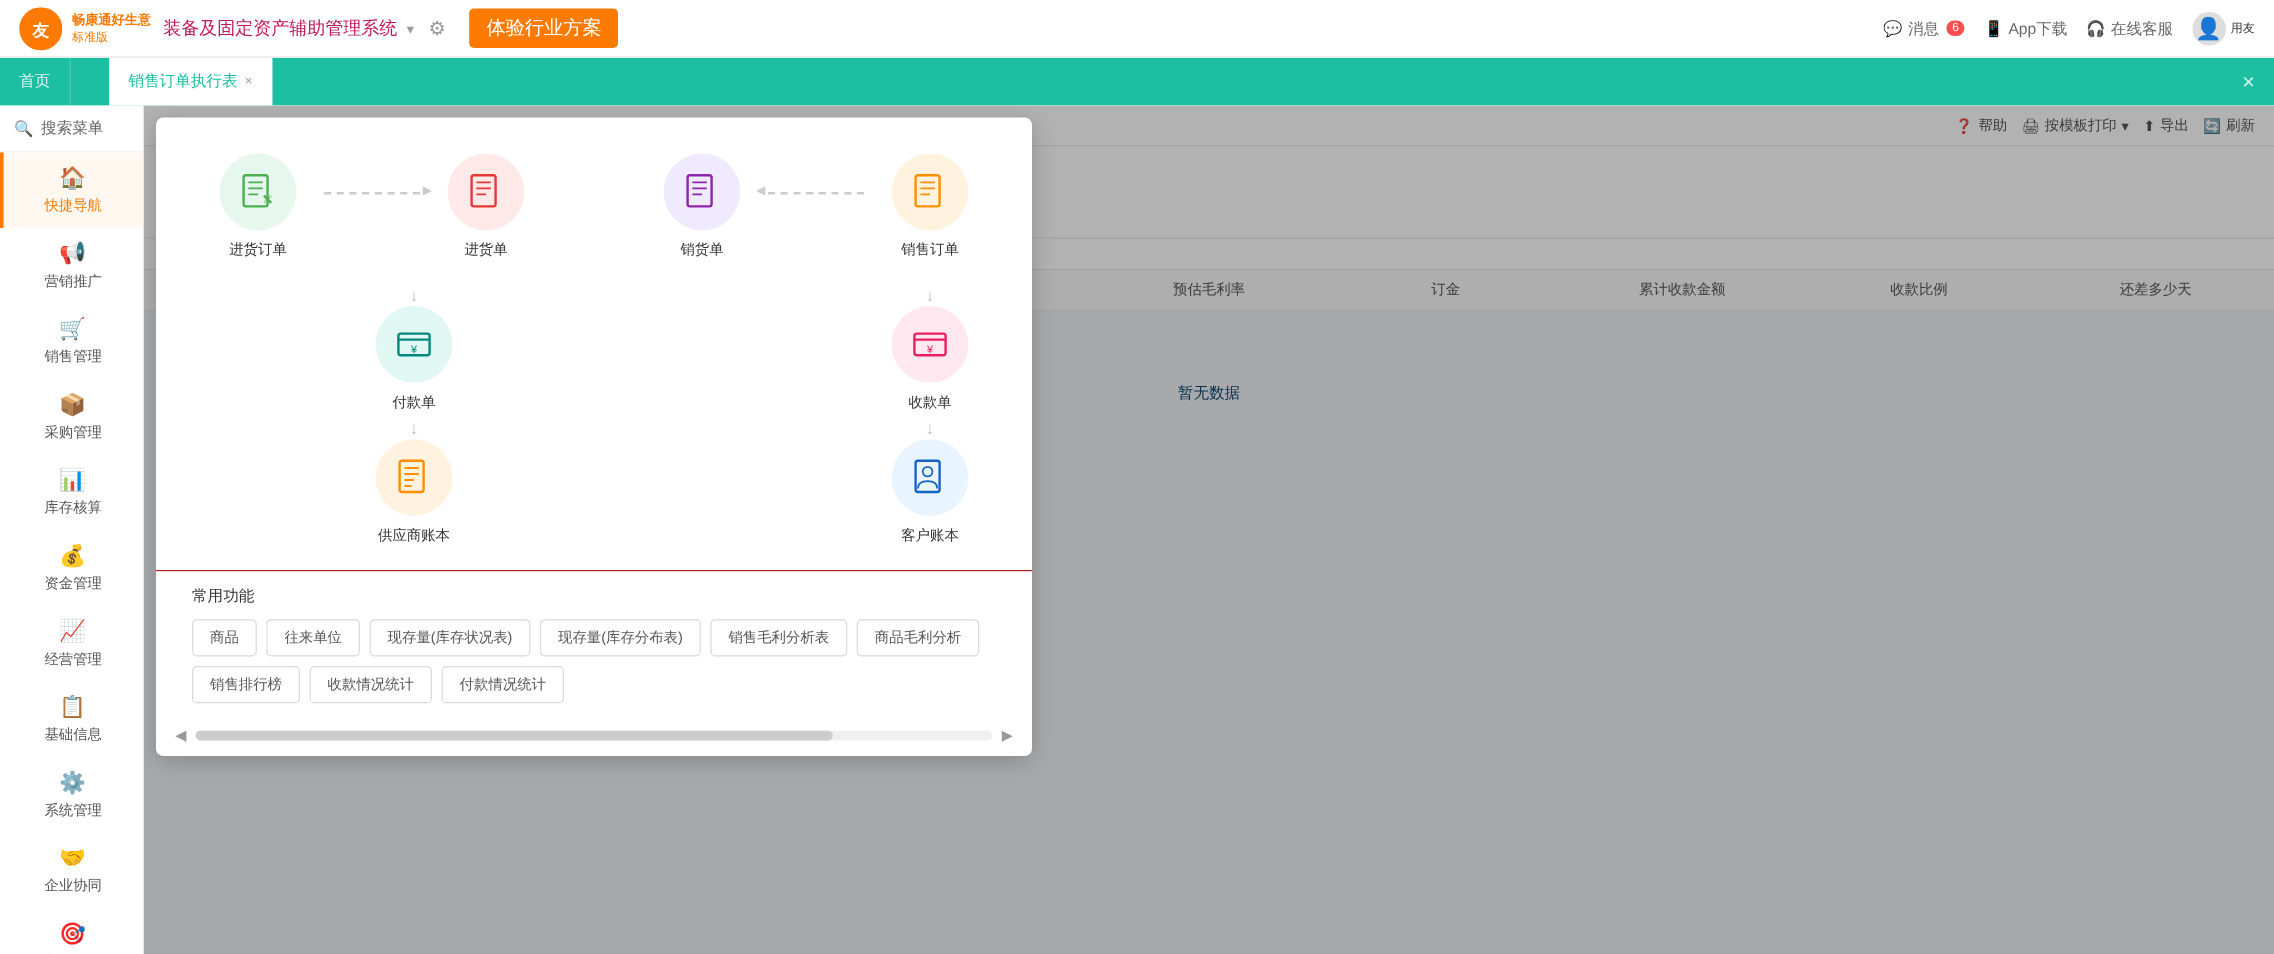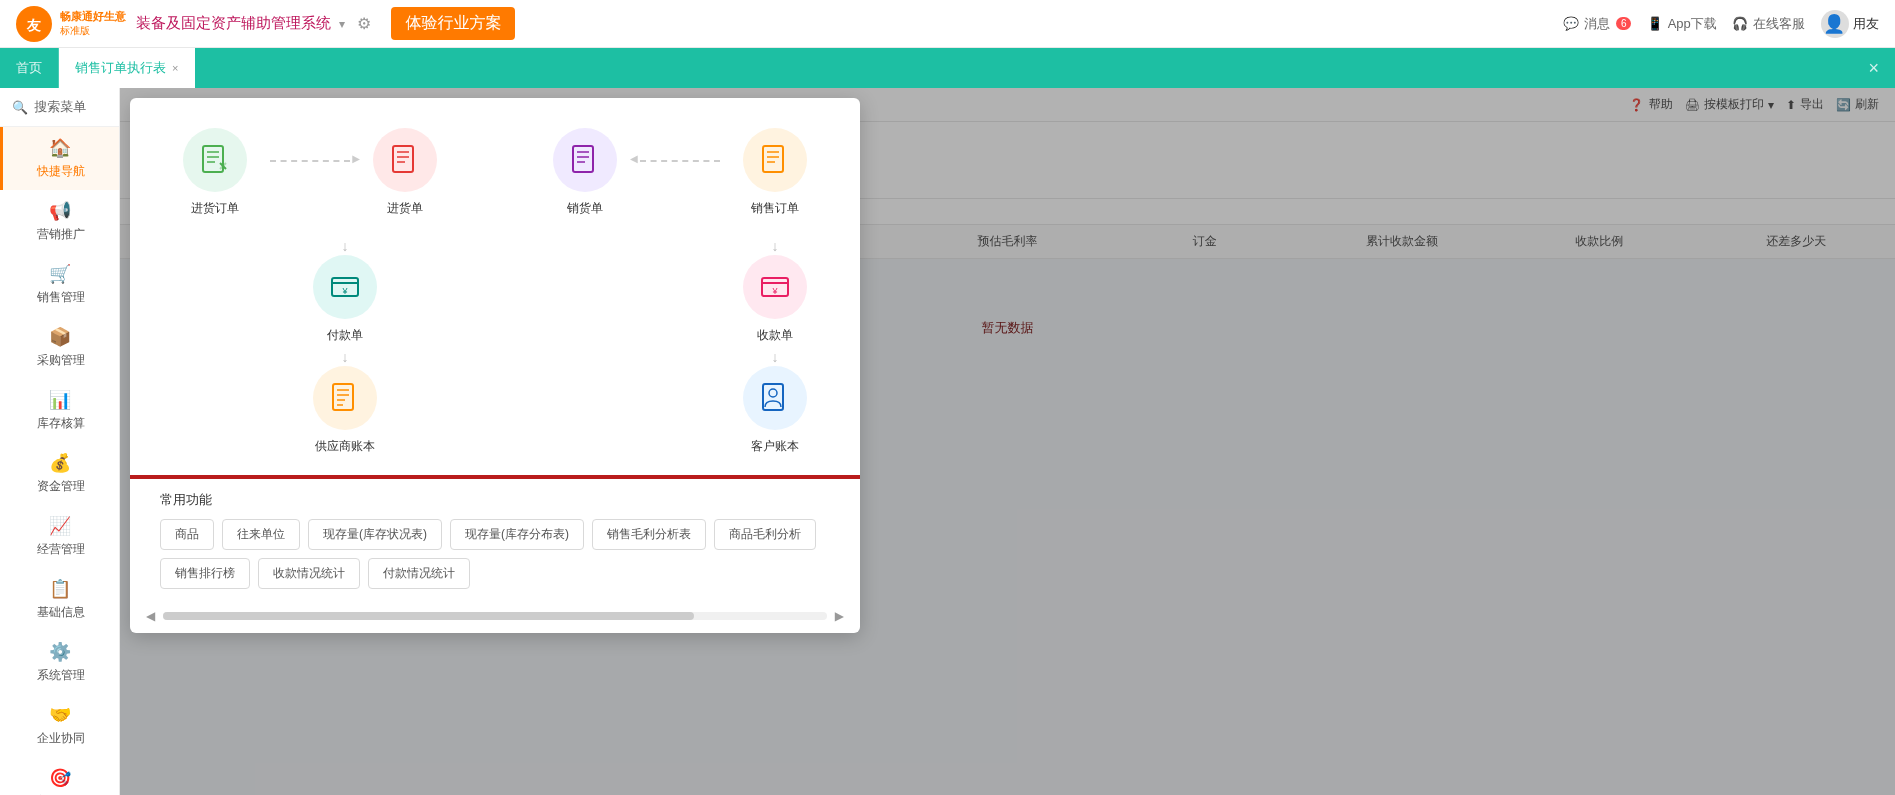--- a/index.html
+++ b/index.html
@@ -75,28 +75,29 @@
       width: 28px;
       height: 28px;
       background: #ddd;
       border-radius: 50%;
       display: flex;
       align-items: center;
       justify-content: center;
       font-size: 12px;
       color: #999;
     }
-    .user-name { font-size: 13px; color: #333; text-align: right; }
+    .user-name { font-size: 10px; color: #333; text-align: right; }
 
     
     .nav-tabs {
       height: 40px;
       background: #1dbfa3;
       display: flex;
       align-items: stretch;
+      gap: 32px;
     }
     .nav-tab {
       display: flex;
       align-items: center;
       padding: 0 16px;
       font-size: 13px;
       cursor: pointer;
       color: rgba(255,255,255,0.85);
       border-right: 1px solid rgba(255,255,255,0.2);
       white-space: nowrap;
@@ -269,21 +270,21 @@
       flex: 1;
       padding: 0 4px;
     }
 
     
     .empty-state {
       display: flex;
       justify-content: center;
       align-items: center;
       padding: 60px;
-      color: #7f1d1d;
+      color: #0c4a6e;
       font-size: 13px;
     }
 
     
     .modal-overlay {
       position: absolute;
       top: 0; left: 0; right: 0; bottom: 0;
       background: rgba(0,0,0,0.3);
       z-index: 100;
       display: flex;
@@ -372,21 +373,21 @@
     .circle-purple { background: #f0eaff; }
     .circle-orange { background: #fff3e0; }
     .circle-teal { background: #e0f7f4; }
     .circle-pink { background: #ffe8f0; }
     .circle-orange2 { background: #fff3e0; }
     .circle-blue { background: #e8f4ff; }
 
     
     .common-functions {
       padding: 0 30px 20px;
-      border-top: 4px solid #b91c1c;
+      border-top: 1px solid #b91c1c;
     }
     .cf-title {
       font-size: 13px;
       color: #333;
       margin: 12px 0 10px;
       font-weight: 500;
     }
     .cf-btns {
       display: flex;
       flex-wrap: wrap;

